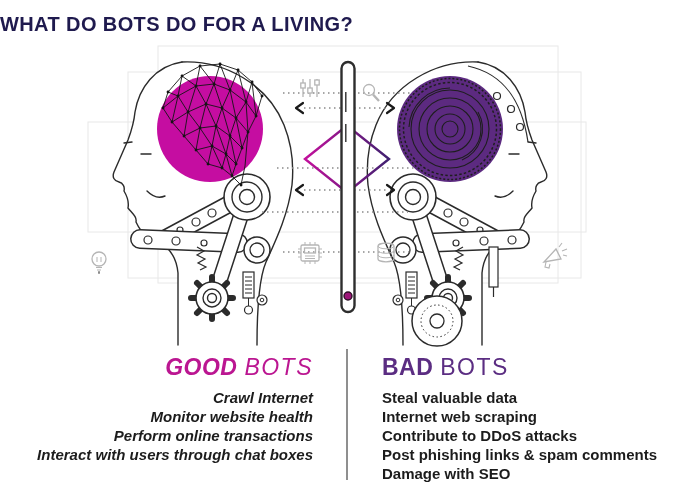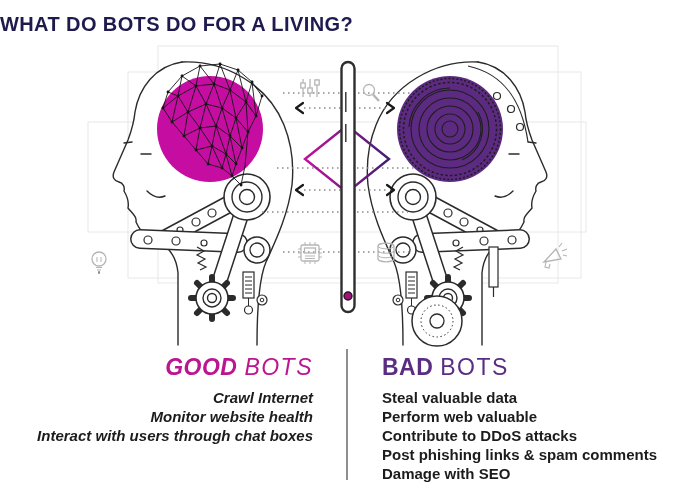--- a/index.html
+++ b/index.html
@@ -195,29 +195,30 @@
 <div class="divider"></div>
 
 <div class="col col-good">
   <div class="heading">
     <span class="strong">GOOD</span>
     <span class="light">BOTS</span>
   </div>
   <ul class="items">
     <li>Crawl Internet</li>
     <li>Monitor website health</li>
+    <li>Perform online transactions</li>
     <li>Interact with users through chat boxes</li>
   </ul>
 </div>
 
 <div class="col col-bad">
   <div class="heading">
     <span class="strong">BAD</span>
     <span class="light">BOTS</span>
   </div>
   <ul class="items">
     <li>Steal valuable data</li>
-    <li>Perform web valuable</li>
+    <li>Internet web scraping</li>
     <li>Contribute to DDoS attacks</li>
     <li>Post phishing links &amp; spam comments</li>
     <li>Damage with SEO</li>
   </ul>
 </div>
 
 </body></html>

